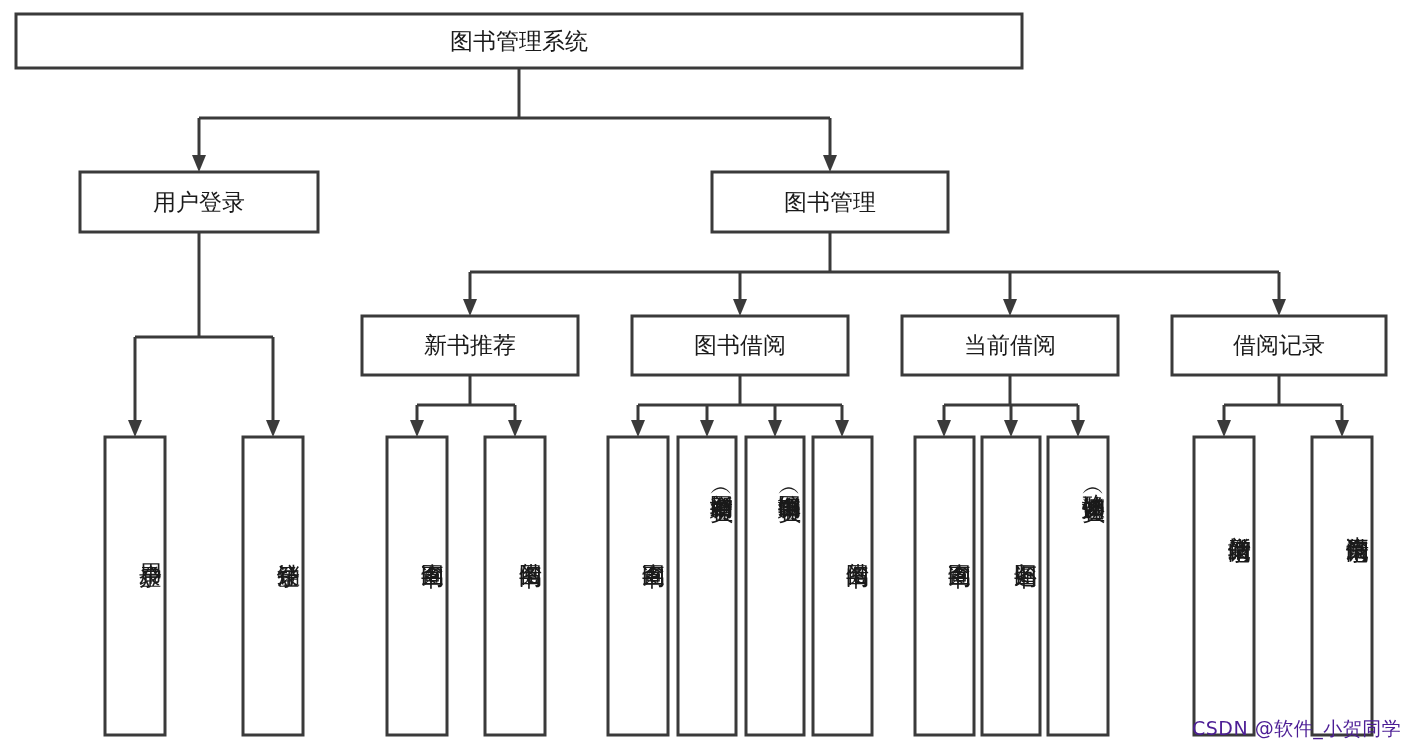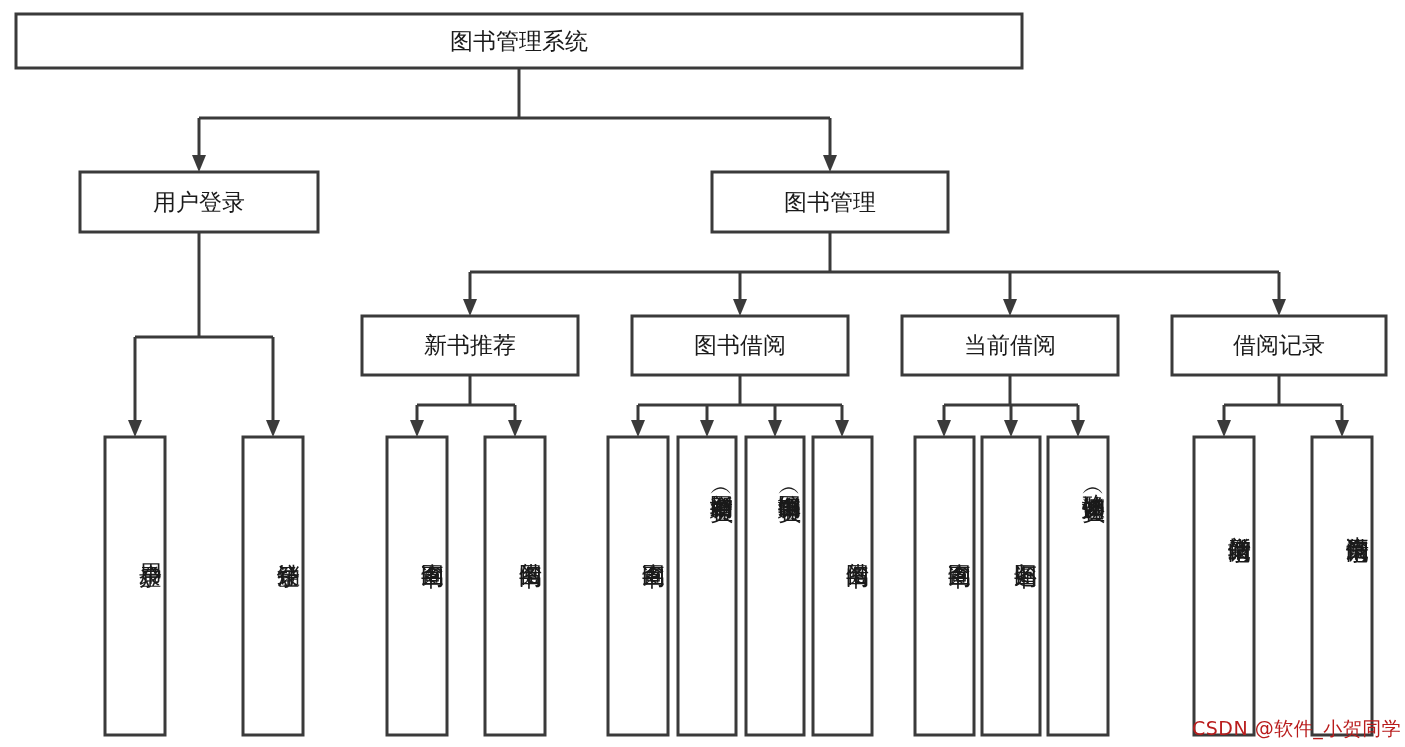--- a/index.html
+++ b/index.html
@@ -61,21 +61,21 @@
     color: #1a1a1a;
     letter-spacing: 1px;
     white-space: nowrap;
     text-align: left;
     pointer-events: none;
   }
   .watermark {
     position: absolute;
     font-family: "DejaVu Sans", "Liberation Sans", sans-serif;
     font-size: 19px;
-    color: #b91c1c;
+    color: #4c1d95;
     white-space: nowrap;
     letter-spacing: 0.5px;
   }
 </style>
 </head>
 <body>
 
 <div id="diagram-root">
   <svg id="diagram-svg" viewBox="0 0 1405 747" xmlns="http://www.w3.org/2000/svg">
     <g id="connectors-layer">

